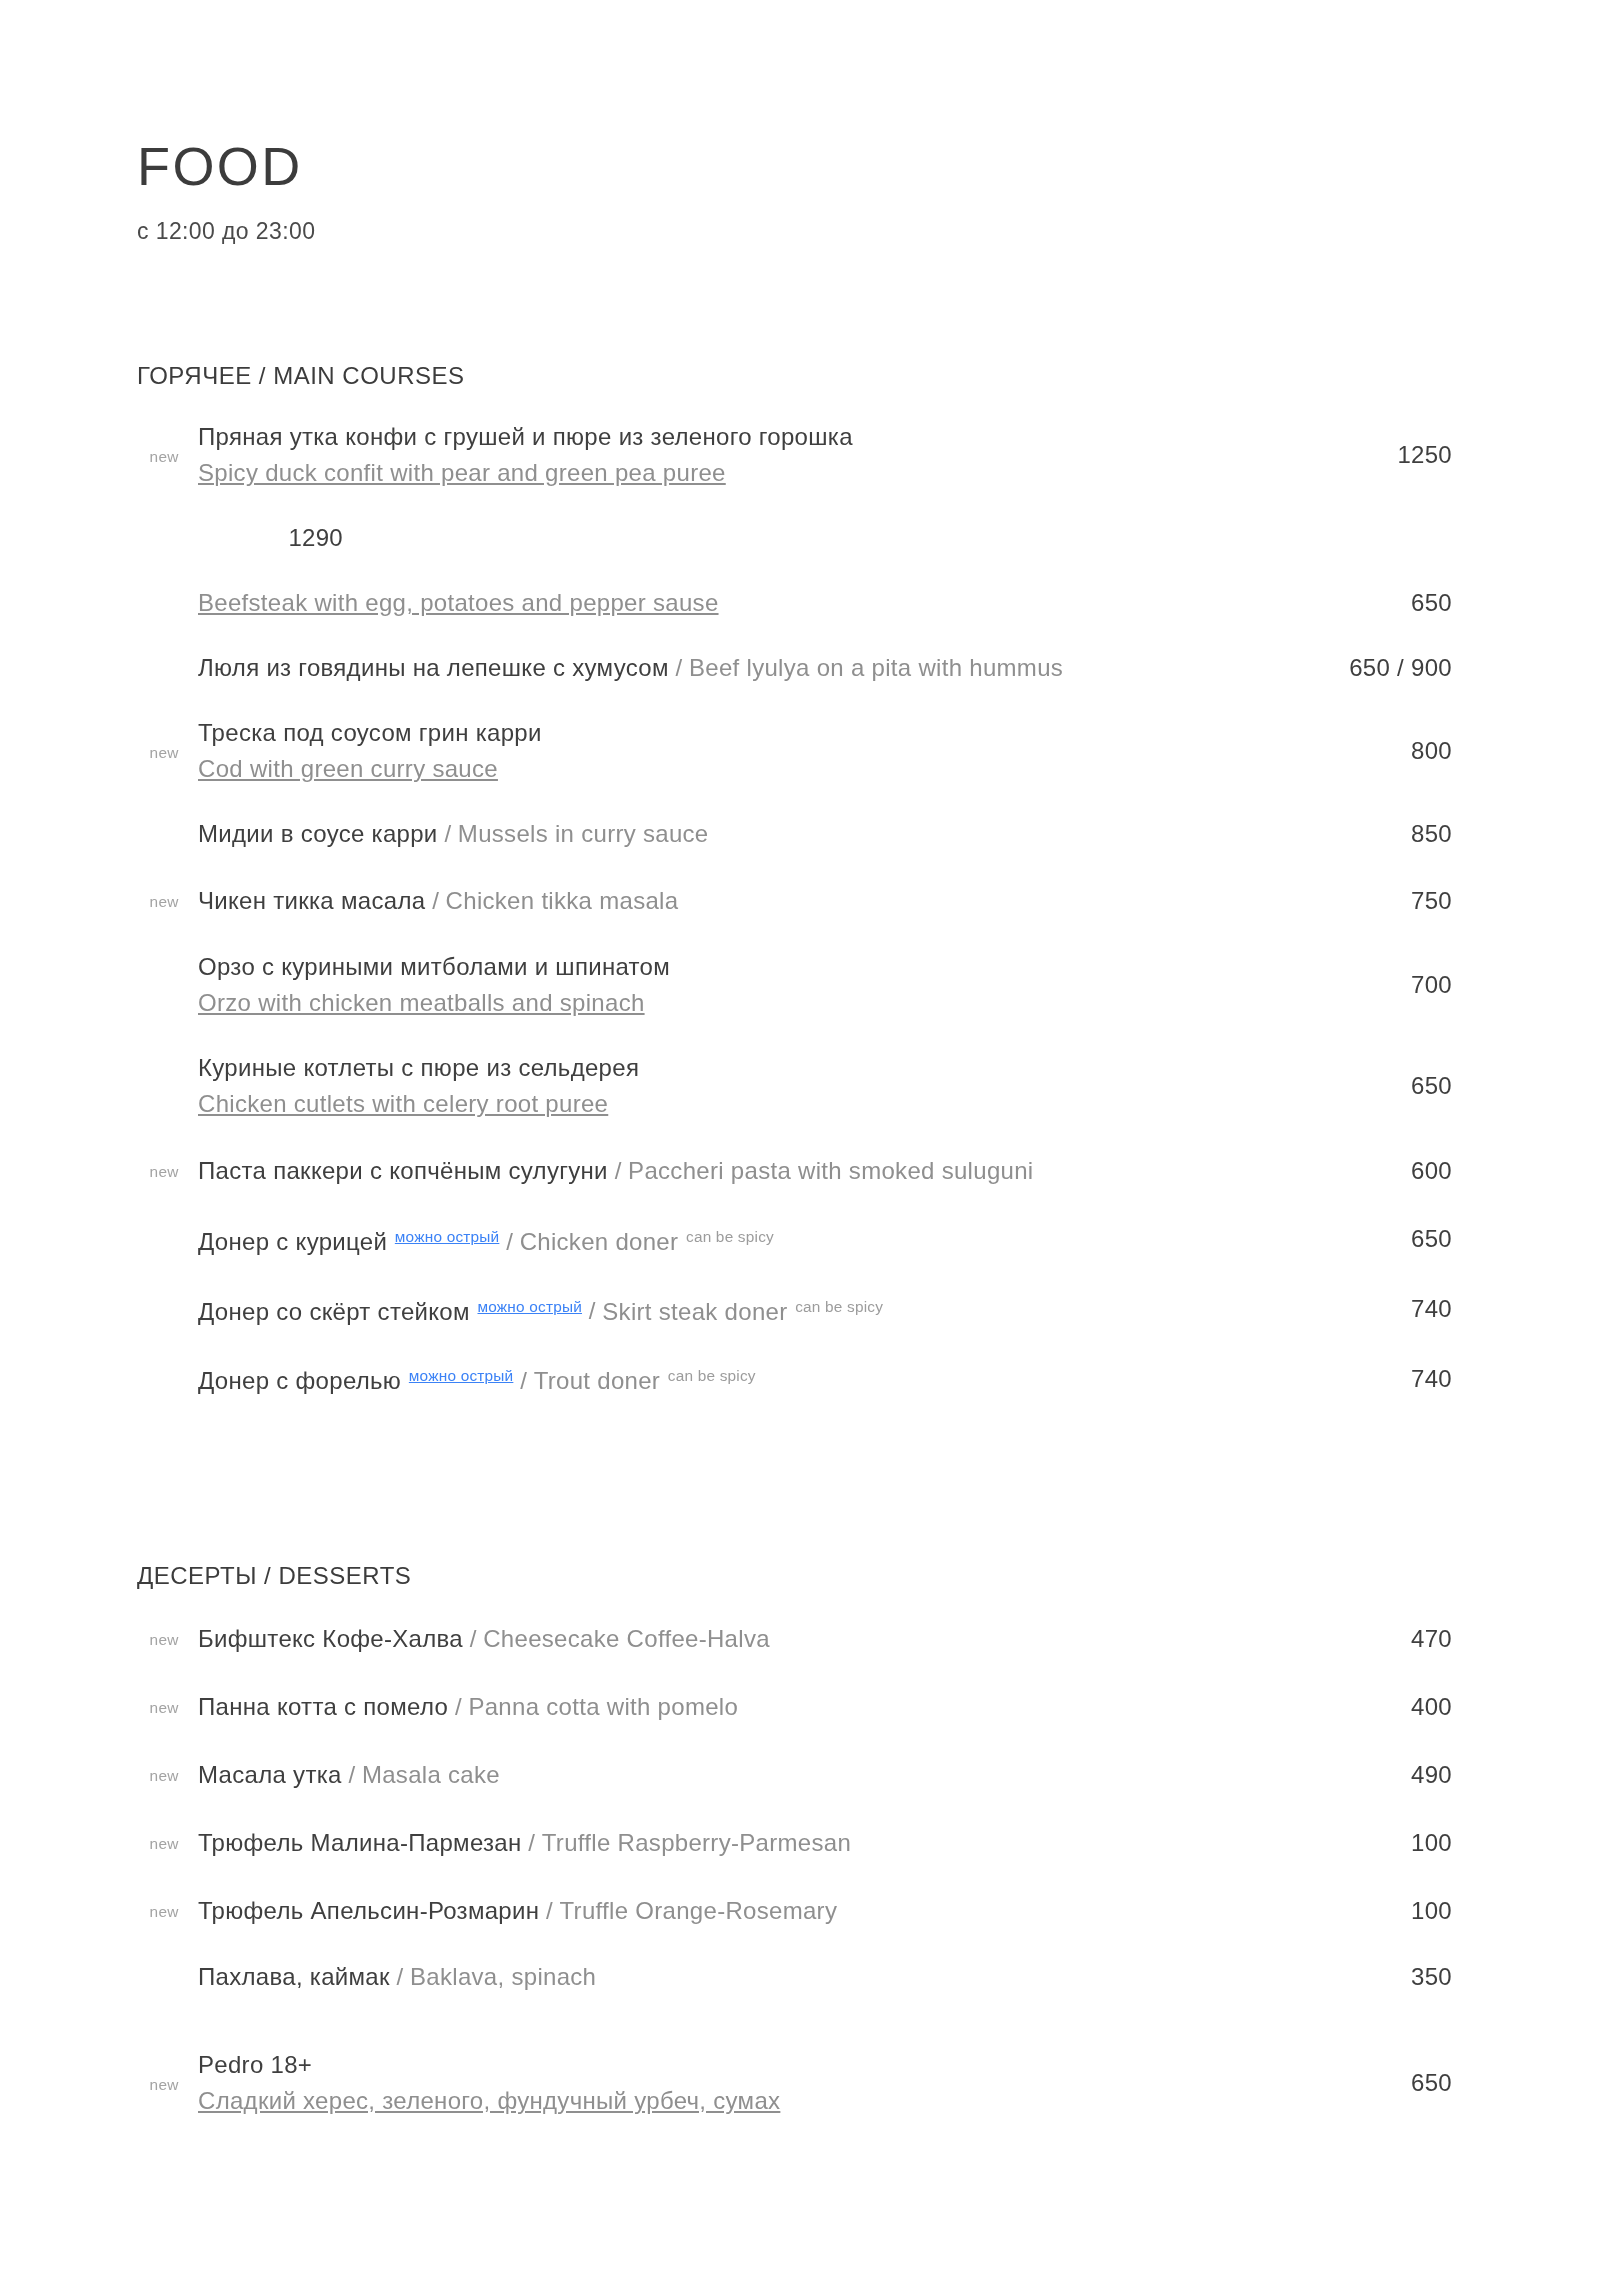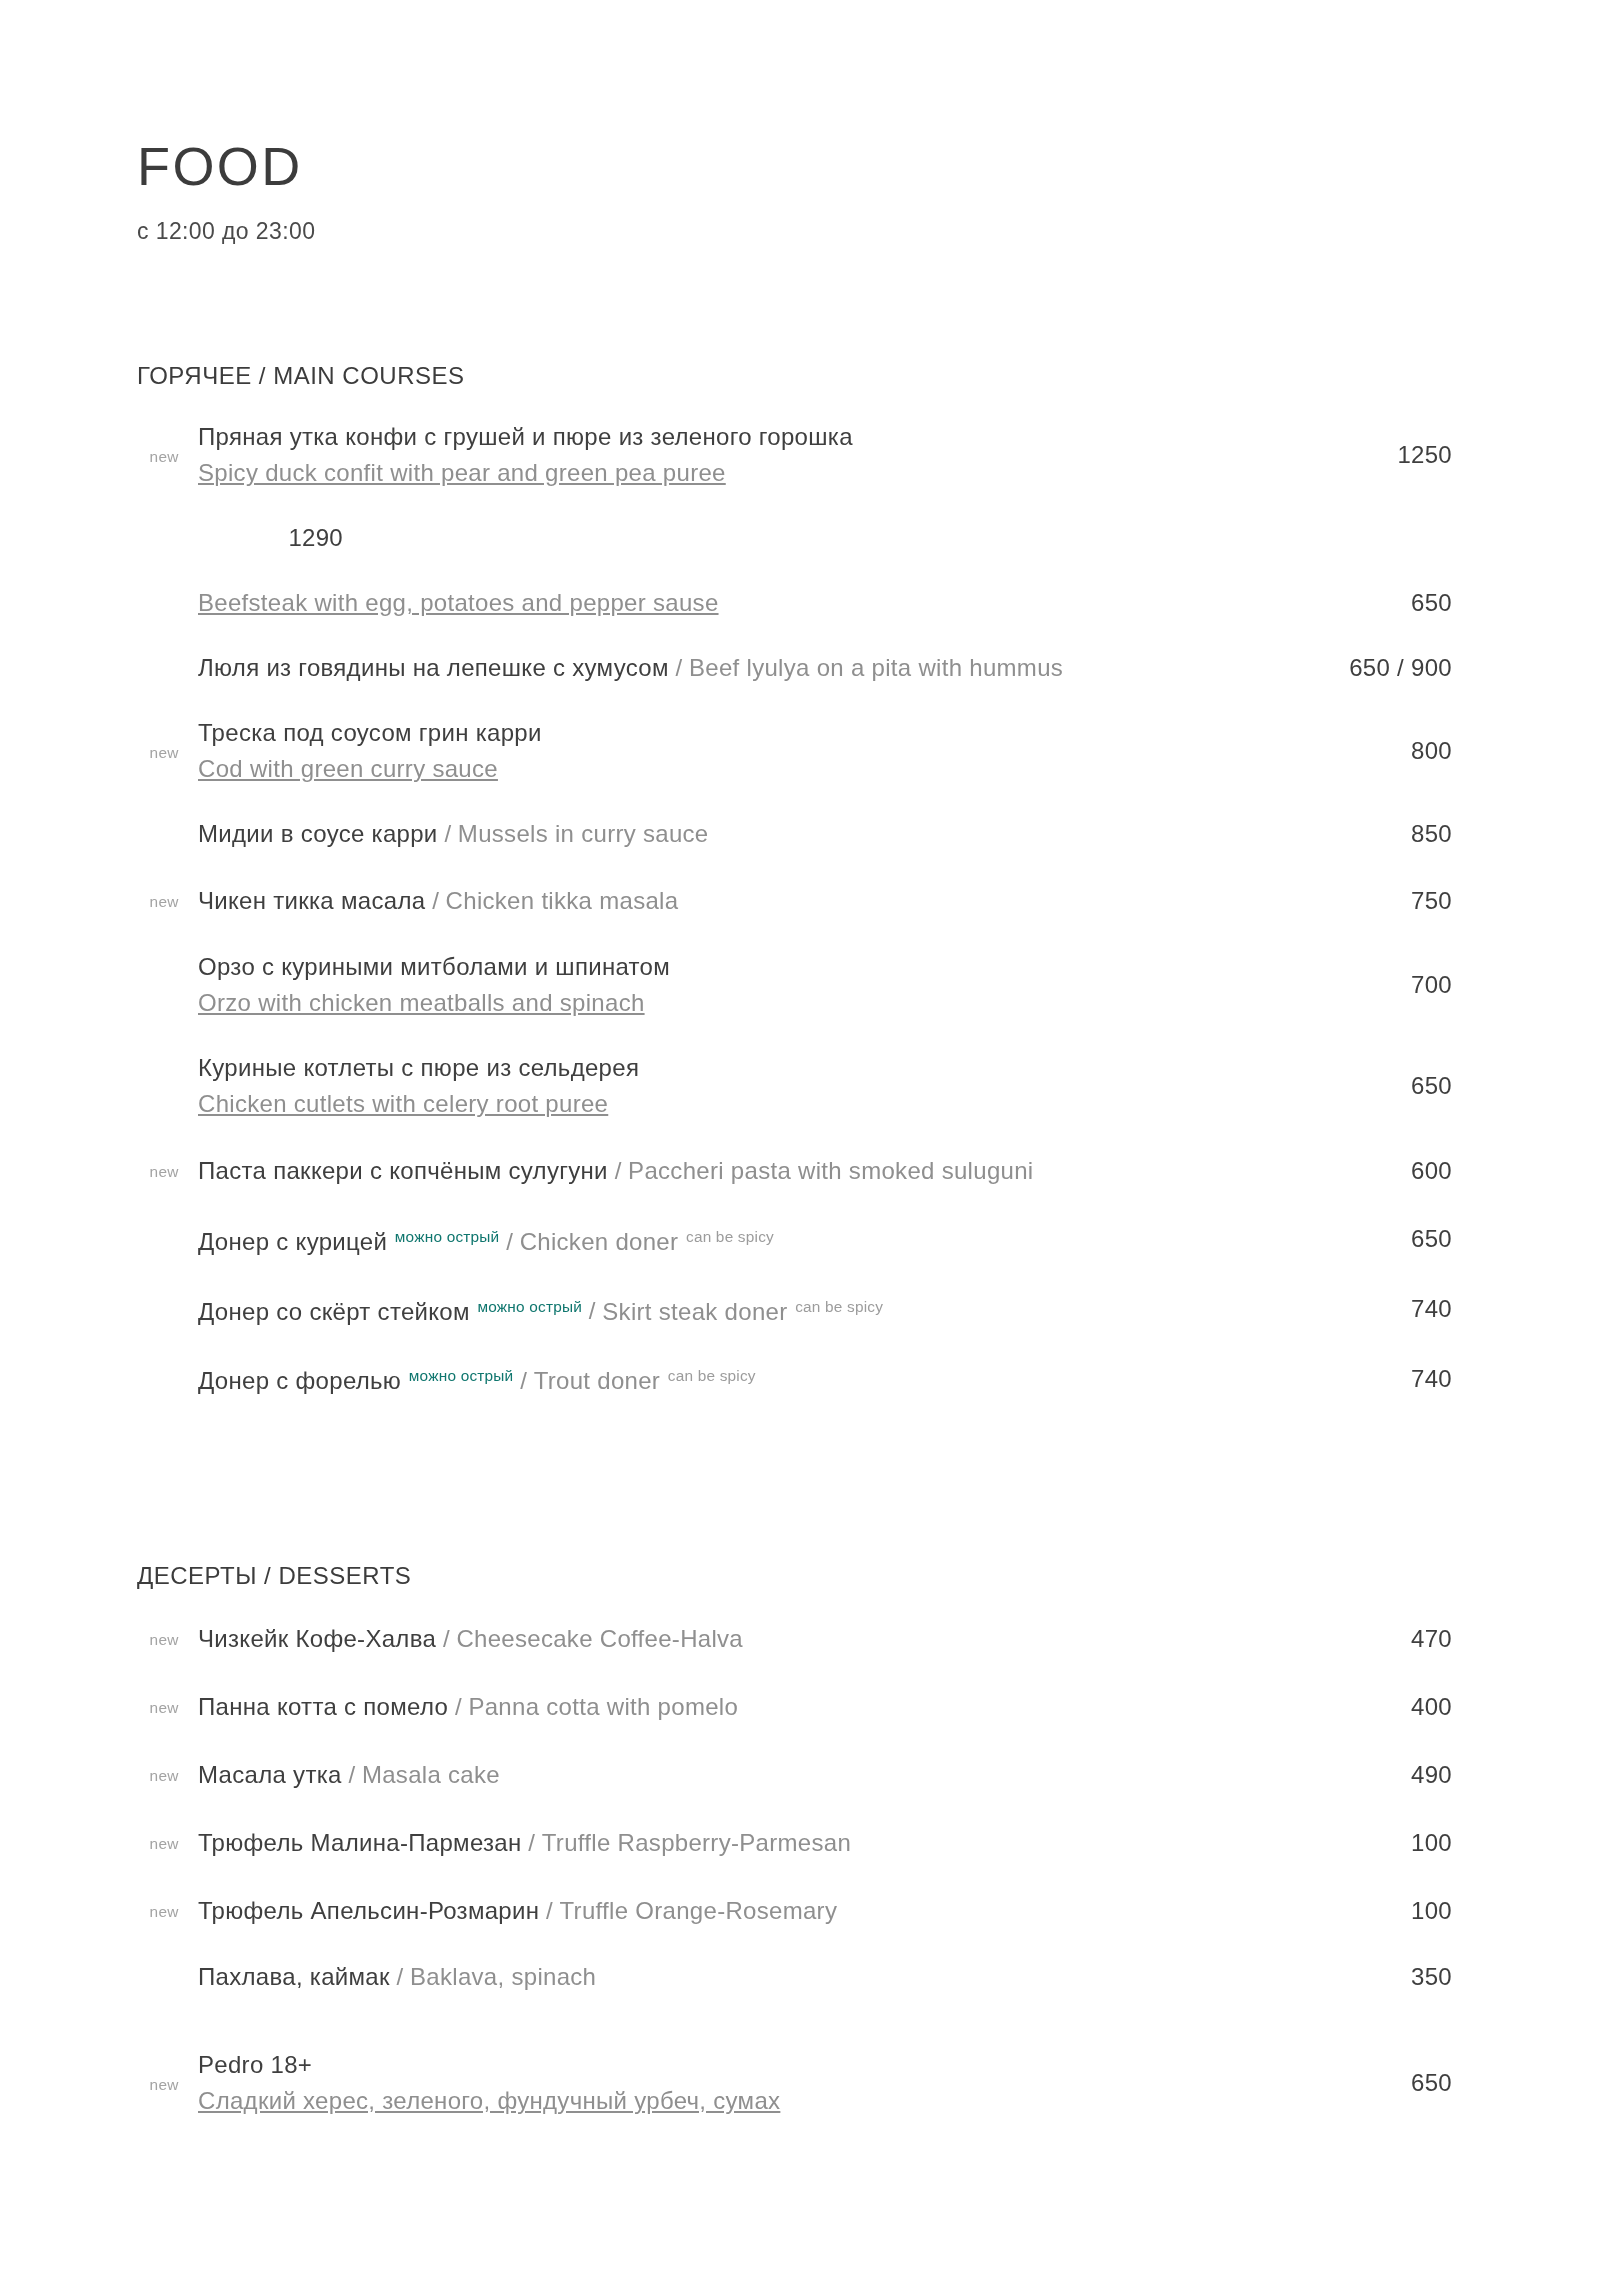--- a/index.html
+++ b/index.html
@@ -72,21 +72,21 @@
   .ru { color: #3f3f3f; letter-spacing: 0.3px; }
   .en { color: #8f8f8f; letter-spacing: 0.3px; }
   .sep { color: #8f8f8f; padding: 0 6.8px; }
   .line2 { color: #8f8f8f; letter-spacing: 0.3px; text-decoration: underline; }
   .note {
     font-size: 15.4px;
     vertical-align: 7.7px;
     letter-spacing: 0.2px;
     margin-left: 7.7px;
   }
-  .note-ru { color: #0f766e; }
+  .note-ru { color: #3b82f6; text-decoration: underline; }
   .note-en { color: #9c9c9c; }
   .price {
     flex: 0 0 145px;
     width: 145px;
     text-align: right;
     font-size: 24px;
     color: #3f3f3f;
     line-height: 36px;
     white-space: nowrap;
     letter-spacing: 0.3px;
@@ -194,21 +194,21 @@
             <div class="line1"><span class="ru">Донер с форелью</span><span class="note note-ru">можно острый</span><span class="sep">/</span><span class="en">Trout doner</span><span class="note note-en">can be spicy</span></div>
           </div>
           <div class="price">740</div>
         </div>
       </section>
       <section class="section">
         <h2 class="section-title">ДЕСЕРТЫ / DESSERTS</h2>
         <div class="item">
           <div class="new-col"><span class="new-label">new</span></div>
           <div class="main">
-            <div class="line1"><span class="ru">Чизкейк Кофе-Халва</span><span class="sep">/</span><span class="en">Cheesecake Coffee-Halva</span></div>
+            <div class="line1"><span class="ru">Бифштекс Кофе-Халва</span><span class="sep">/</span><span class="en">Cheesecake Coffee-Halva</span></div>
           </div>
           <div class="price">470</div>
         </div>
         <div class="item">
           <div class="new-col"><span class="new-label">new</span></div>
           <div class="main">
             <div class="line1"><span class="ru">Панна котта с помело</span><span class="sep">/</span><span class="en">Panna cotta with pomelo</span></div>
           </div>
           <div class="price">400</div>
         </div>

